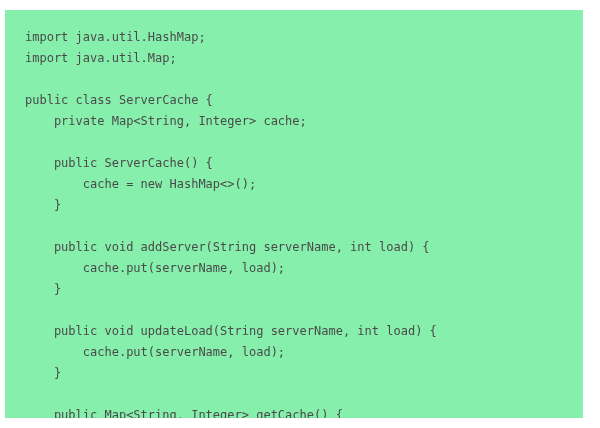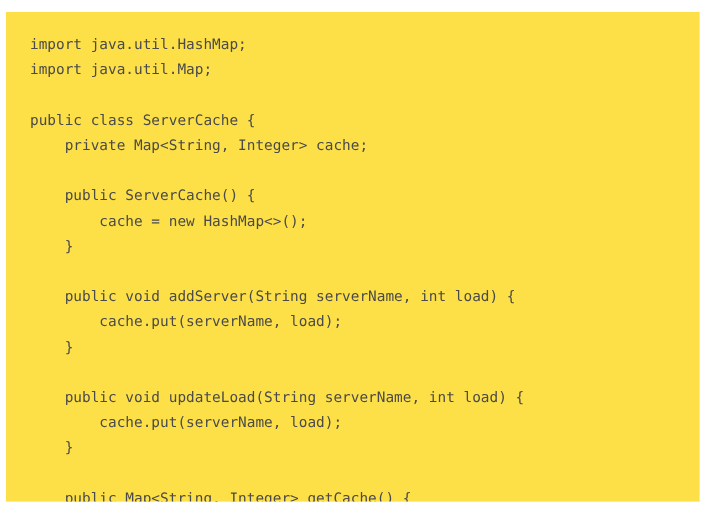--- a/index.html
+++ b/index.html
@@ -19,21 +19,21 @@
     width: 600px;
     height: 428px;
     background: #ffffff;
   }
   .code-panel {
     position: absolute;
     left: 5px;
     top: 10px;
     width: 578px;
     height: 408px;
-    background: #fde047;
+    background: #86efac;
     box-sizing: border-box;
     overflow: hidden;
   }
   .code-block {
     position: absolute;
     left: 20px;
     top: 17px;
     margin: 0;
     padding: 0;
     font-family: "DejaVu Sans Mono", monospace;

